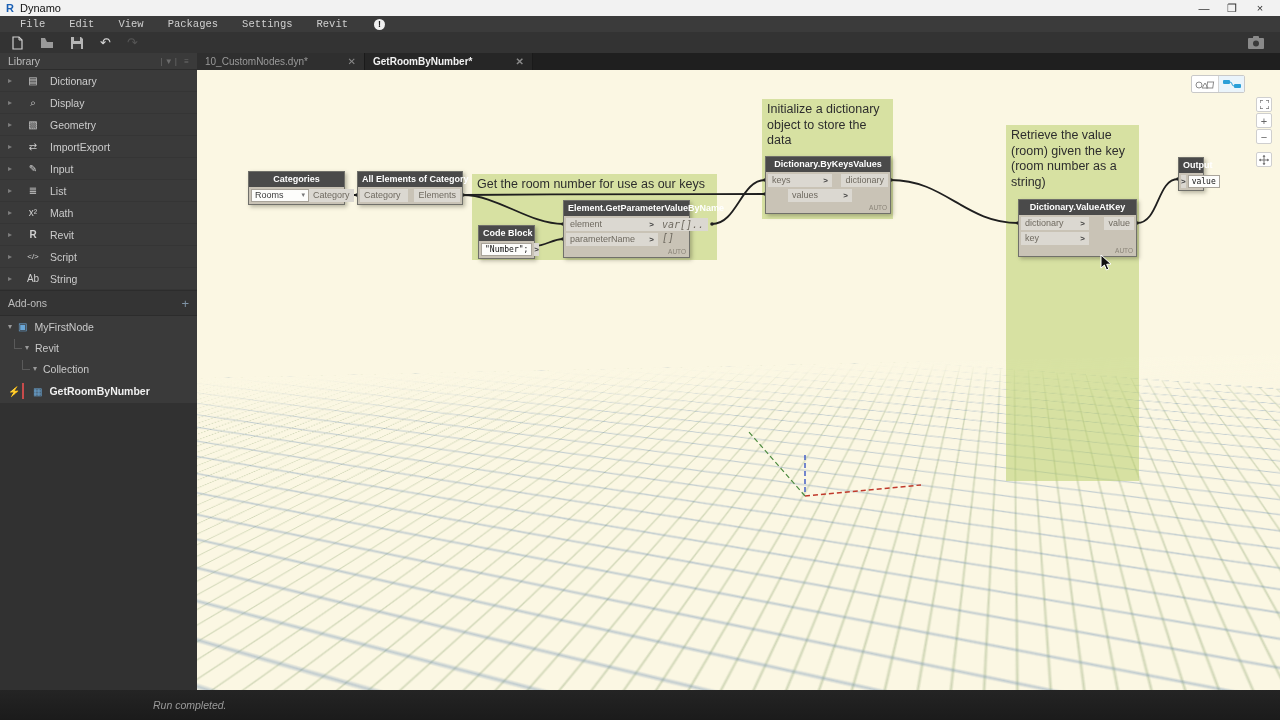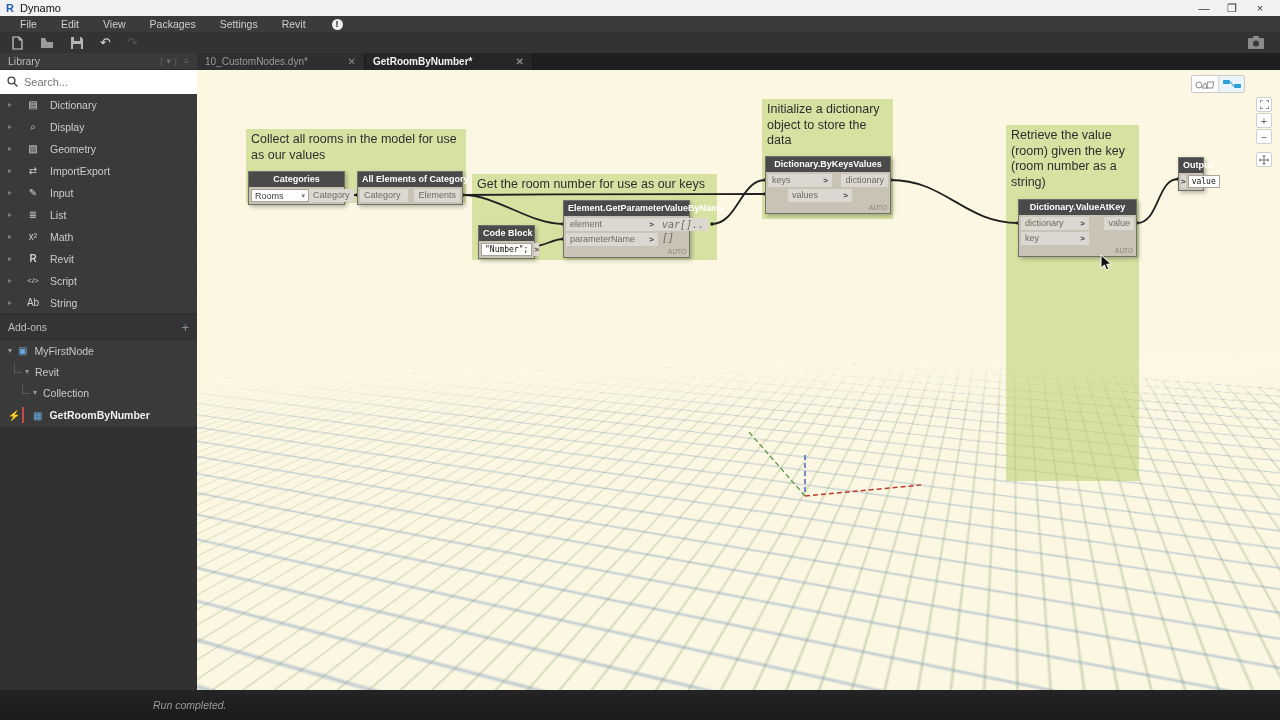--- a/index.html
+++ b/index.html
@@ -4,21 +4,21 @@
 <style>
   * { margin:0; padding:0; box-sizing:border-box; }
   html,body { width:1280px; height:720px; overflow:hidden; font-family:"Liberation Sans",sans-serif; background:#2b2b2b; }
 
   
   .titlebar { height:16px; background:#f2f2f2; display:flex; align-items:center; padding:0 6px; font-size:11px; color:#111; }
   .app-logo { color:#1a5fb4; font-weight:bold; font-size:11px; margin-right:6px; }
   .title-spacer { flex:1; }
   .winbtn { width:28px; text-align:center; color:#333; font-size:11px; cursor:default; }
   .menubar { height:16px; background:#3b3b3b; display:flex; align-items:center; gap:0; font-size:10.5px; color:#cfcfcf; padding-left:8px; }
-  .menu-item { padding:0 12px; line-height:16px; }
+  .menu-item { padding:0 12px; line-height:16px;font-family:Liberation Mono, monospace; }
   .alert-ico { width:11px; height:11px; border-radius:50%; background:#f0f0f0; color:#222; font-size:9px; font-weight:bold; text-align:center; line-height:11px; margin-left:14px; }
   .toolbar { height:21px; background:#333333; display:flex; align-items:center; gap:16px; padding-left:10px; position:relative; }
   .tb-ico { width:14px; height:14px; display:inline-block; }
   .glyphbtn { font-size:13px; color:#d8d8d8; line-height:14px; }
   .glyphbtn.dim { color:#555; }
   .tb-right { position:absolute; right:18px; top:3px; }
 
   
   .mid { display:flex; height:637px; }
 
@@ -75,21 +75,21 @@
 
   
   .node { position:absolute; z-index:5; border:1px solid #70706a; background:#c9c3b6; box-shadow:1.5px 2px 4px rgba(60,60,40,.35); }
   .node-h { height:15px; line-height:15px; background:#4a4a4a; color:#fff; font-size:9px; font-weight:bold; text-align:center; white-space:nowrap; padding:0 4px; }
   .node-b { padding:2px 2px 0 2px; }
   .prow { display:flex; justify-content:space-between; align-items:center; height:13px; margin-bottom:2px; font-size:9px; color:#6f6a60; }
   .pin { background:#dbd8d1; height:13px; line-height:13px; display:flex; justify-content:space-between; align-items:center; padding:0 4px; }
   .pout { background:#dbd8d1; height:13px; line-height:13px; padding:0 4px; margin-left:auto; }
   .chev { color:#3e3e3e; font-weight:bold; font-size:8px; }
   .lacing { text-align:right; font-size:6.5px; color:#8a8478; padding:0 3px 2px; }
-  .dropdown { background:#fdfdfb; border:1px solid #a9a49a; height:13px; line-height:12px; display:flex; justify-content:space-between; align-items:center; padding:0 3px; color:#3c3c3c; }
+  .dropdown { background:#fdfdfb; border:1px solid #a9a49a; height:13px; line-height:12px; display:flex; justify-content:space-between; align-items:flex-end; padding:0 3px; color:#3c3c3c; }
   .dd-chev { color:#777; font-size:7px; }
   .codebody { display:flex; align-items:stretch; padding:2px; gap:2px; }
   .codebox { background:#fdfdfb; border:1px solid #a9a49a; font-family:"DejaVu Sans Mono",monospace; font-size:8px; color:#111; padding:1px 3px; flex:1; white-space:nowrap; }
   .portchip { background:#dbd8d1; width:11px; display:flex; align-items:center; justify-content:center; }
   .outbox { background:#fdfdfb; border:1px solid #a9a49a; font-family:"DejaVu Sans Mono",monospace; font-size:8px; color:#111; padding:1px 3px; flex:1; }
 
   
   .view-toggles { position:absolute; top:5px; right:35px; display:flex; z-index:6; border:1px solid #c9c9c9; background:#fff; border-radius:2px; }
   .vt-btn { width:26px; height:16px; display:flex; align-items:center; justify-content:center; }
   .vt-btn + .vt-btn { border-left:1px solid #d5d5d5; }
@@ -157,29 +157,20 @@
 
 <div class="mid">
 
   <div class="sidebar">
     <div class="lib-head">
       <span>Library</span>
       <span class="spacer"></span>
       <span class="lh-ico">❘▼❘</span>
       <span class="lh-ico">≡</span>
     </div>
-    <div class="searchbox">
-      <span>
-        <svg width="11" height="11" viewBox="0 0 11 11">
-            <circle cx="4.5" cy="4.5" r="3.4" fill="none" stroke="#444" stroke-width="1.4"></circle>
-            <line x1="7" y1="7" x2="10.4" y2="10.4" stroke="#444" stroke-width="1.4"></line>
-          </svg>
-      </span>
-      <input placeholder="Search..." style="">
-    </div>
 
     <div class="lib-row">
       <span class="expander">▸</span>
       <span class="lib-ico">▤</span>
       <span>Dictionary</span>
     </div>
     <div class="lib-row">
       <span class="expander">▸</span>
       <span class="lib-ico">⌕</span>
       <span>Display</span>
@@ -271,23 +262,20 @@
       <div class="grid-wrap">
         <div class="grid-plane"></div>
       </div>
 
       <svg class="axes" width="1083" height="620">
         <line x1="608" y1="385" x2="608" y2="424" stroke="#3a56c4" stroke-width="1.4" stroke-dasharray="5,3"></line>
         <line x1="608" y1="426" x2="724" y2="415" stroke="#c0392b" stroke-width="1.4" stroke-dasharray="5,3"></line>
         <line x1="608" y1="426" x2="552" y2="362" stroke="#4d8b3f" stroke-width="1.2" stroke-dasharray="5,3"></line>
       </svg>
 
-      <div class="group" style="left:49px; top:59px; width:220px; height:74px;">
-        <div class="group-title">Collect all rooms in the model for use as our values</div>
-      </div>
       <div class="group" style="left:275px; top:104px; width:245px; height:86px;">
         <div class="group-title" style="white-space:nowrap">Get the room number for use as our keys</div>
       </div>
       <div class="group" style="left:565px; top:29px; width:131px; height:120px;">
         <div class="group-title">Initialize a dictionary object to store the data</div>
       </div>
       <div class="group" style="left:809px; top:55px; width:133px; height:356px;">
         <div class="group-title">Retrieve the value (room) given the key (room number as a string)</div>
       </div>
 

